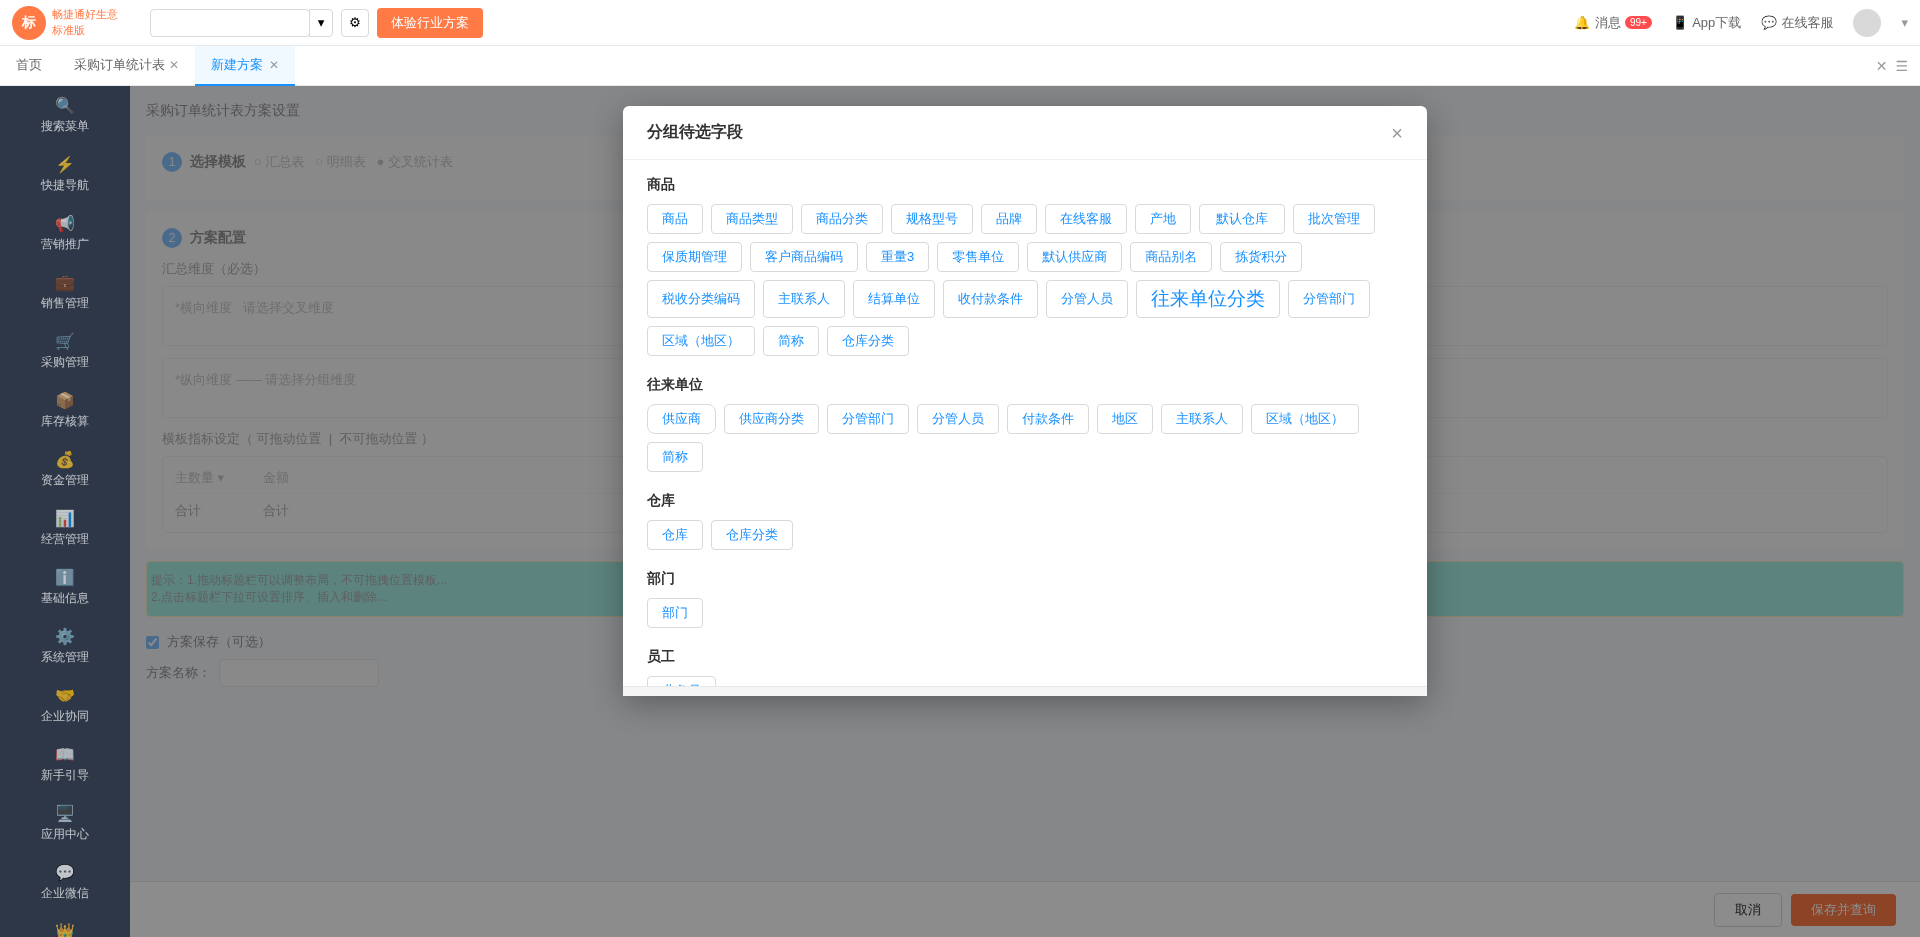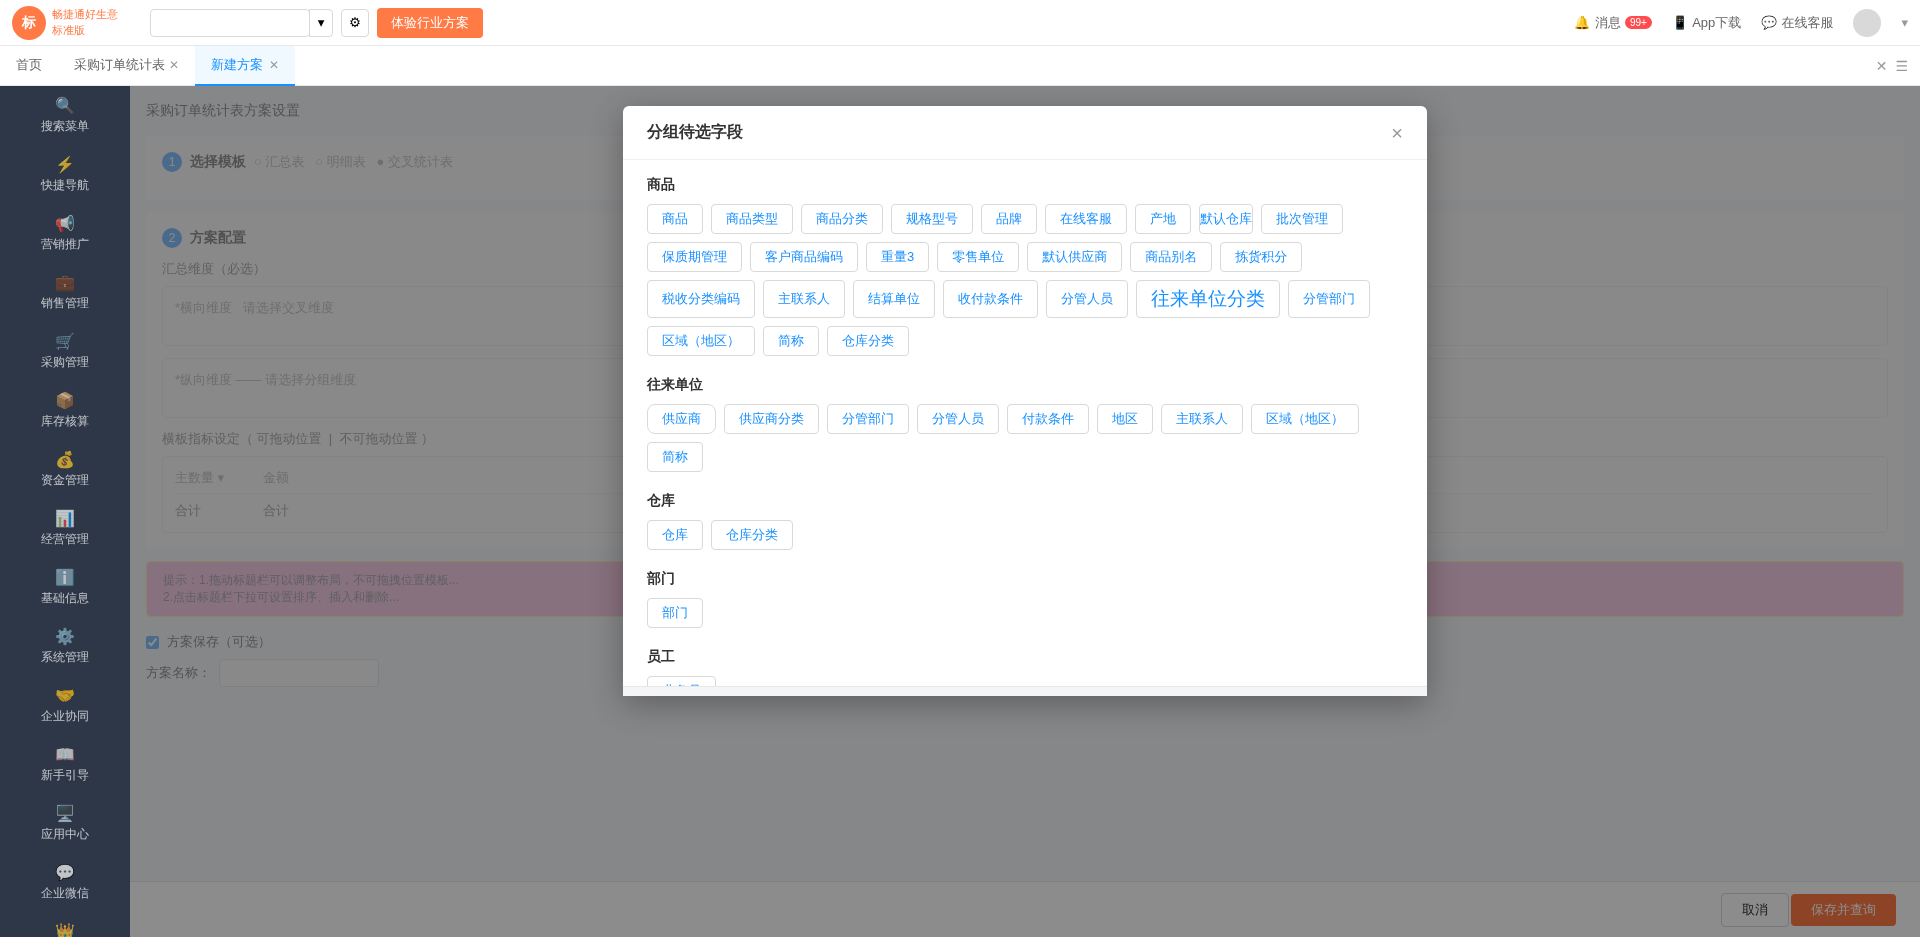--- a/index.html
+++ b/index.html
@@ -155,21 +155,21 @@
             <span style="min-width:80px;">主数量 ▾</span>
               <span>金额</span>
           </div>
           <div style="display:flex; gap:8px; color:#666; font-size:13px;">
             <span style="min-width:80px;">合计</span>
               <span>合计</span>
           </div>
         </div>
       </div>
 
-      <div style="background:#f9a8d4; border:1px solid #ffe58f; border-radius:4px; padding:10px 16px; margin-top:12px; font-size:12px; color:#666;">
+      <div style="background:#5eead4; border:1px solid #ffe58f; border-radius:4px; padding:10px 4px; margin-top:12px; font-size:12px; color:#666;">
         <div>提示：1.拖动标题栏可以调整布局，不可拖拽位置模板...</div>
         <div>2.点击标题栏下拉可设置排序、插入和删除...</div>
       </div>
 
       <div style="margin-top:16px; display:flex; align-items:center; gap:8px;">
         <input type="checkbox" checked="" style="accent-color: rgb(24, 144, 255);">
         <span style="font-size:13px; color:#333;">方案保存（可选）</span>
       </div>
       <div style="margin-top:8px; display:flex; align-items:center; gap:8px;">
         <span style="font-size:13px; color:#333;">方案名称：</span>
@@ -190,21 +190,21 @@
         <div style="margin-bottom: 20px;">
               <div style="font-size: 14px; font-weight: 600; color: rgb(51, 51, 51); margin-bottom: 10px;">商品</div>
               <div style="display: flex; flex-wrap: wrap; gap: 8px;">
                 <button style="border: 1px solid rgb(217, 217, 217); border-radius: 4px; padding: 5px 14px; font-size: 13px; color: rgb(24, 144, 255); cursor: pointer; background: white; white-space: nowrap;">商品</button>
                 <button style="border: 1px solid rgb(217, 217, 217); border-radius: 4px; padding: 5px 14px; font-size: 13px; color: rgb(24, 144, 255); cursor: pointer; background: white; white-space: nowrap;">商品类型</button>
                 <button style="border: 1px solid rgb(217, 217, 217); border-radius: 4px; padding: 5px 14px; font-size: 13px; color: rgb(24, 144, 255); cursor: pointer; background: white; white-space: nowrap;">商品分类</button>
                 <button style="border: 1px solid rgb(217, 217, 217); border-radius: 4px; padding: 5px 14px; font-size: 13px; color: rgb(24, 144, 255); cursor: pointer; background: white; white-space: nowrap;">规格型号</button>
                 <button style="border: 1px solid rgb(217, 217, 217); border-radius: 4px; padding: 5px 14px; font-size: 13px; color: rgb(24, 144, 255); cursor: pointer; background: white; white-space: nowrap;">品牌</button>
                 <button style="border: 1px solid rgb(217, 217, 217); border-radius: 4px; padding: 5px 14px; font-size: 13px; color: rgb(24, 144, 255); cursor: pointer; background: white; white-space: nowrap;">在线客服</button>
                 <button style="border: 1px solid rgb(217, 217, 217); border-radius: 4px; padding: 5px 14px; font-size: 13px; color: rgb(24, 144, 255); cursor: pointer; background: white; white-space: nowrap;">产地</button>
-                <button style="border: 1px solid rgb(217, 217, 217); border-radius: 4px; padding: 5px 0; font-size: 13px; color: rgb(24, 144, 255); cursor: pointer; background: white; white-space: nowrap;">默认仓库</button>
+                <button style="border: 1px solid rgb(217, 217, 217); border-radius: 4px; padding: 5px 16px; font-size: 13px; color: rgb(24, 144, 255); cursor: pointer; background: white; white-space: nowrap;">默认仓库</button>
                 <button style="border: 1px solid rgb(217, 217, 217); border-radius: 4px; padding: 5px 14px; font-size: 13px; color: rgb(24, 144, 255); cursor: pointer; background: white; white-space: nowrap;">批次管理</button>
                 <button style="border: 1px solid rgb(217, 217, 217); border-radius: 4px; padding: 5px 14px; font-size: 13px; color: rgb(24, 144, 255); cursor: pointer; background: white; white-space: nowrap;">保质期管理</button>
                 <button style="border: 1px solid rgb(217, 217, 217); border-radius: 4px; padding: 5px 14px; font-size: 13px; color: rgb(24, 144, 255); cursor: pointer; background: white; white-space: nowrap;">客户商品编码</button>
                 <button style="border: 1px solid rgb(217, 217, 217); border-radius: 4px; padding: 5px 14px; font-size: 13px; color: rgb(24, 144, 255); cursor: pointer; background: white; white-space: nowrap;">重量3</button>
                 <button style="border: 1px solid rgb(217, 217, 217); border-radius: 4px; padding: 5px 14px; font-size: 13px; color: rgb(24, 144, 255); cursor: pointer; background: white; white-space: nowrap;">零售单位</button>
                 <button style="border: 1px solid rgb(217, 217, 217); border-radius: 4px; padding: 5px 14px; font-size: 13px; color: rgb(24, 144, 255); cursor: pointer; background: white; white-space: nowrap;">默认供应商</button>
                 <button style="border: 1px solid rgb(217, 217, 217); border-radius: 4px; padding: 5px 14px; font-size: 13px; color: rgb(24, 144, 255); cursor: pointer; background: white; white-space: nowrap;">商品别名</button>
                 <button style="border: 1px solid rgb(217, 217, 217); border-radius: 4px; padding: 5px 14px; font-size: 13px; color: rgb(24, 144, 255); cursor: pointer; background: white; white-space: nowrap;">拣货积分</button>
                 <button style="border: 1px solid rgb(217, 217, 217); border-radius: 4px; padding: 5px 14px; font-size: 13px; color: rgb(24, 144, 255); cursor: pointer; background: white; white-space: nowrap;">税收分类编码</button>
                 <button style="border: 1px solid rgb(217, 217, 217); border-radius: 4px; padding: 5px 14px; font-size: 13px; color: rgb(24, 144, 255); cursor: pointer; background: white; white-space: nowrap;">主联系人</button>
@@ -255,19 +255,19 @@
 
         <div style="height:10px; background:#f5f5f5; border-top:1px solid #e8e8e8; flex-shrink:0; position:relative;">
           <div style="position:absolute; left:0; top:0; right:0; bottom:0; overflow-x:scroll;">
             <div style="width:200%; height:1px;"></div>
           </div>
         </div>
       </div>
 
     </div>
 
-    <div style="position:absolute; bottom:0; right:0; left:0; height:56px; background:#fff; border-top:1px solid #e8e8e8; display:flex; align-items:center; justify-content:flex-end; padding:0 24px; gap:2px; z-index:50;">
+    <div style="position:absolute; bottom:0; right:0; left:0; height:56px; background:#fff; border-top:1px solid #e8e8e8; display:flex; align-items:center; justify-content:flex-end; padding:0 24px; gap:9px; z-index:50;">
       <button style="border:1px solid #d9d9d9; background:white; border-radius:4px; padding:7px 20px; cursor:pointer; font-size:13px; color:#333;">取消</button>
       <button style="background:#ff7a45; color:white; border:none; border-radius:4px; padding:7px 20px; cursor:pointer; font-size:13px;">保存并查询</button>
     </div>
 
   </div>
 </div>
 
 </body></html>

